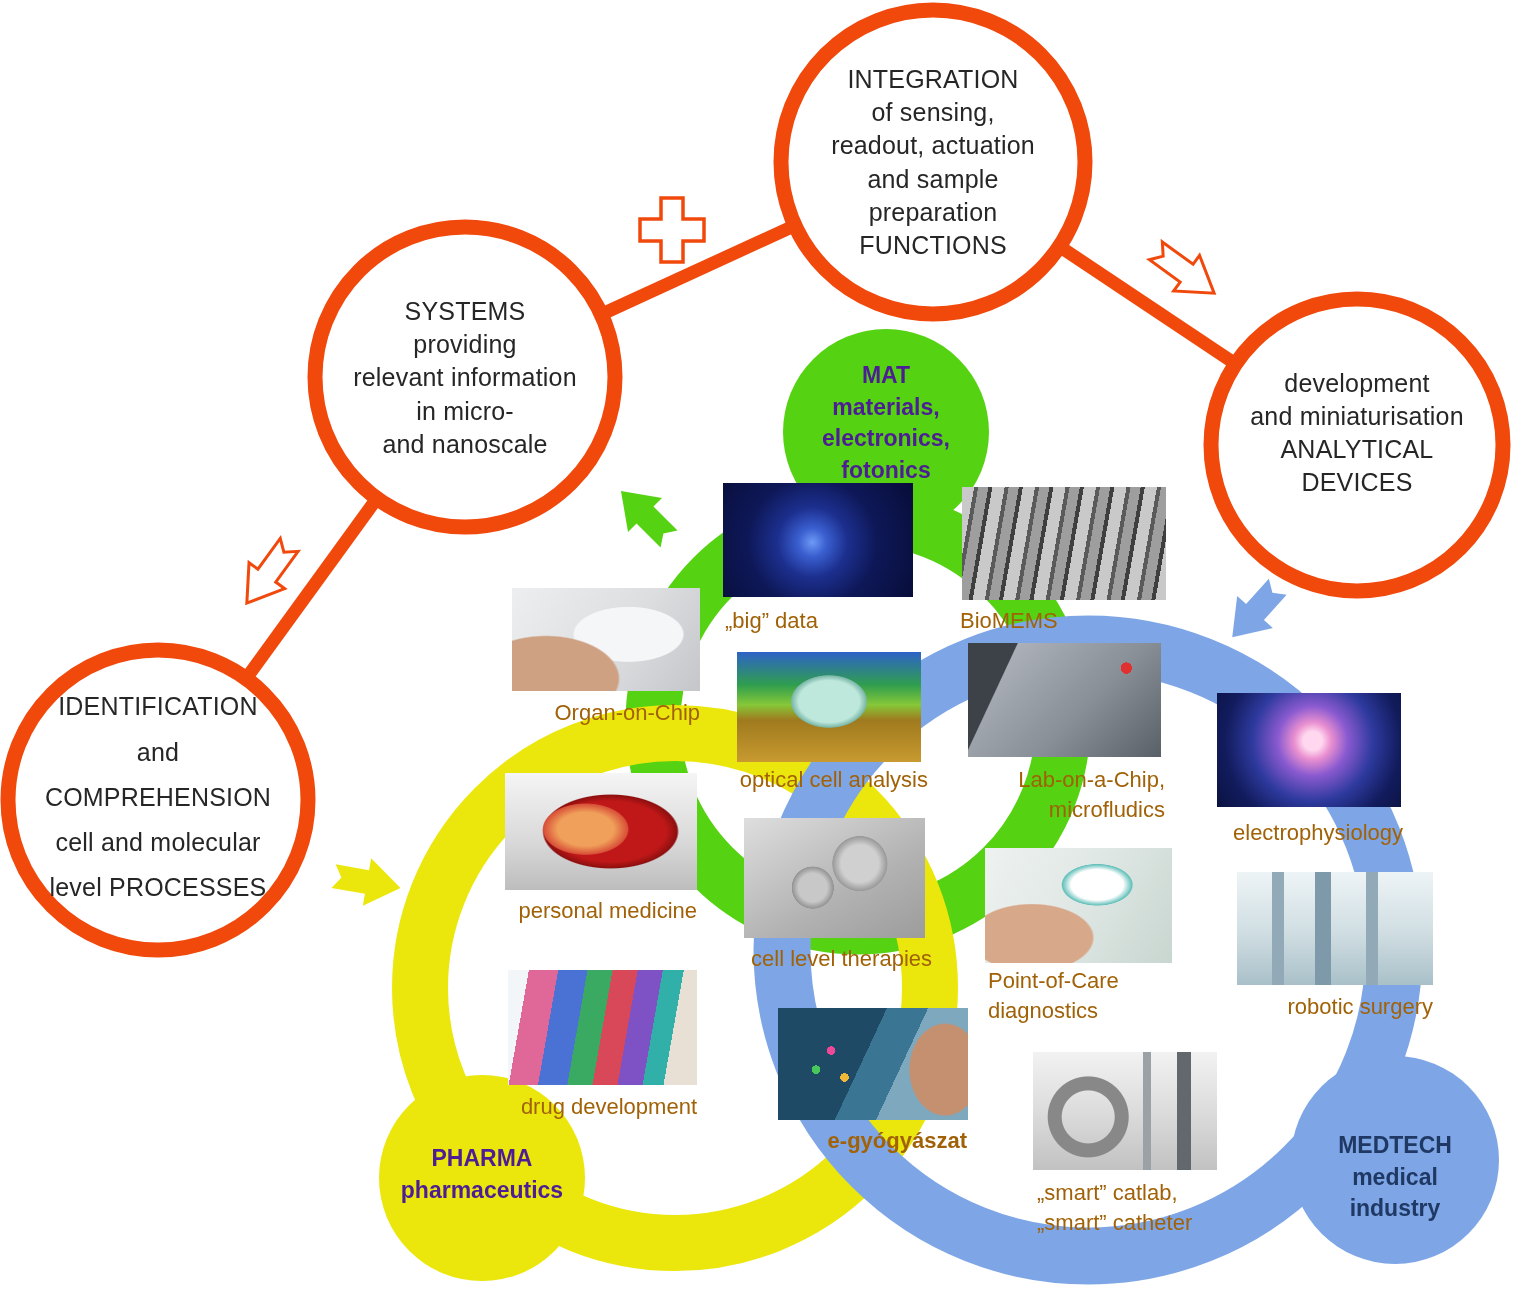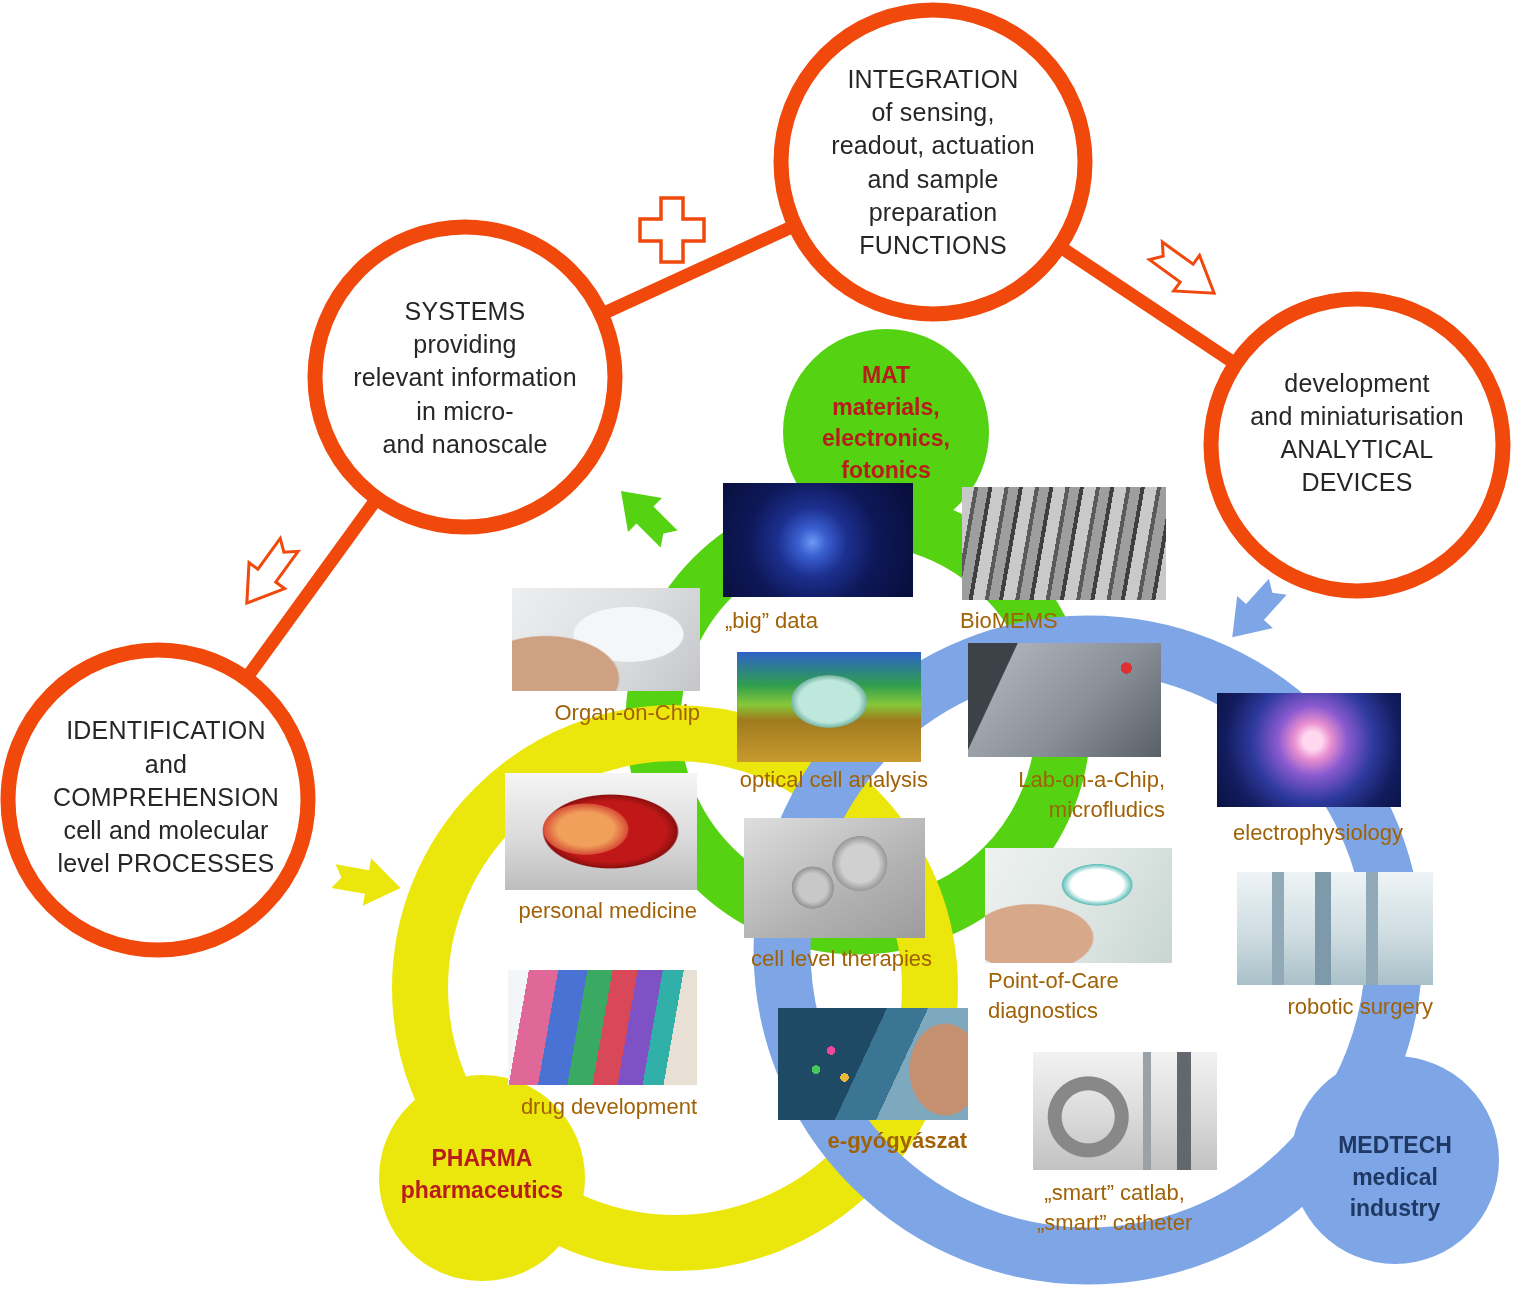--- a/index.html
+++ b/index.html
@@ -9,21 +9,21 @@
   }
   .bg-svg { position:absolute; left:0; top:0; width:1536px; height:1295px; }
 
   .circle-label {
     position:absolute; display:flex; flex-direction:column; align-items:center;
     justify-content:center; text-align:center; color:#262626; font-size:25px;
     line-height:1.33; letter-spacing:0.2px;
   }
   .blob-label {
     position:absolute; text-align:center; font-weight:bold; font-size:23px;
-    color:#b91c1c; line-height:1.38;
+    color:#4c1d95; line-height:1.38;
   }
   .blob-label.medtech { color:#1f3864; }
 
   .ph { position:absolute; }
   .caption {
     position:absolute; font-size:22px; color:#a16207; line-height:1.35;
     white-space:nowrap;
   }
   .caption.center { text-align:right; }
   .caption.right { text-align:right; }
@@ -124,21 +124,21 @@
     <div>and nanoscale</div>
   </div>
 
   <div class="circle-label" style="left:1232px; top:358px; width:250px; height:150px;">
     <div>development</div>
     <div>and miniaturisation</div>
     <div>ANALYTICAL</div>
     <div>DEVICES</div>
   </div>
 
-  <div class="circle-label" style="left:31px; top:705px; width:270px; height:185px;">
+  <div class="circle-label" style="left:23px; top:705px; width:270px; height:185px;gap:12px;">
     <div>IDENTIFICATION</div>
     <div>and</div>
     <div>COMPREHENSION</div>
     <div>cell and molecular</div>
     <div>level PROCESSES</div>
   </div>
 
   <div class="blob-label" style="left:776px; top:360px; width:220px;">
     <div>MAT</div>
     <div>materials,</div>
@@ -182,18 +182,18 @@
   <div class="caption center" style="left:1215px; top:818px; width:188px;">electrophysiology</div>
   <div class="caption center" style="left:505px; top:896px; width:192px;">personal medicine</div>
   <div class="caption center" style="left:736px; top:944px; width:196px;">cell level therapies</div>
   <div class="caption" style="left:988px; top:966px;">
     <div>Point-of-Care</div>
     <div>diagnostics</div>
   </div>
   <div class="caption center" style="left:1237px; top:992px; width:196px;">robotic surgery</div>
   <div class="caption center" style="left:508px; top:1092px; width:189px;">drug development</div>
   <div class="caption right" style="left:775px; top:1126px; width:192px;font-weight:bold;">e-gyógyászat</div>
-  <div class="caption" style="left:1037px; top:1178px;text-align:center;">
+  <div class="caption" style="left:1037px; top:1178px;">
     <div>„smart” catlab,</div>
     <div>„smart” catheter</div>
   </div>
 
 </div>
 
 </body></html>

